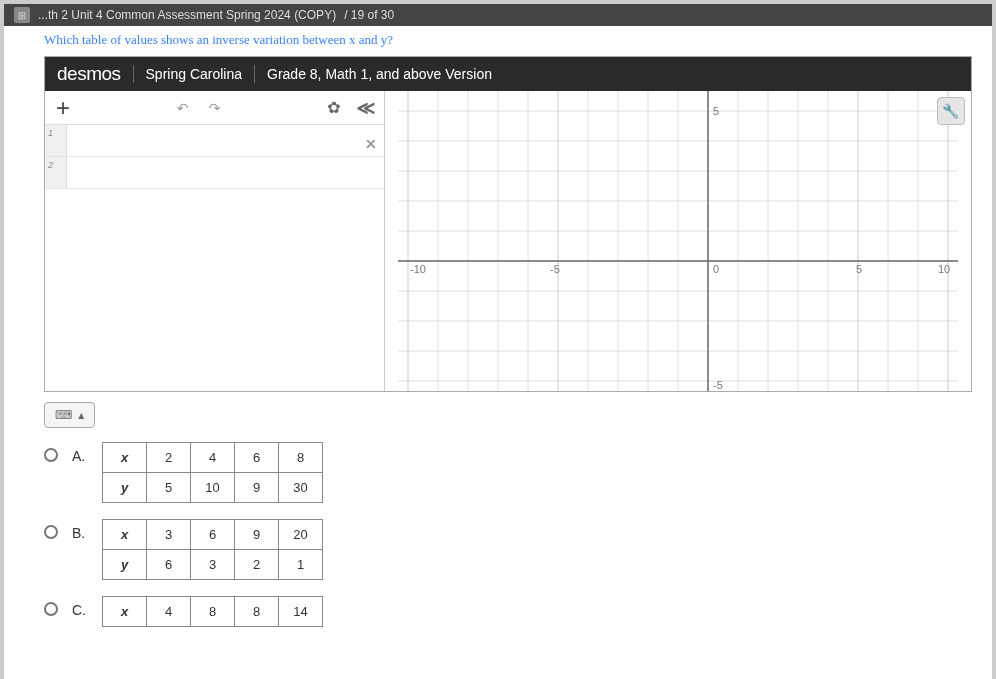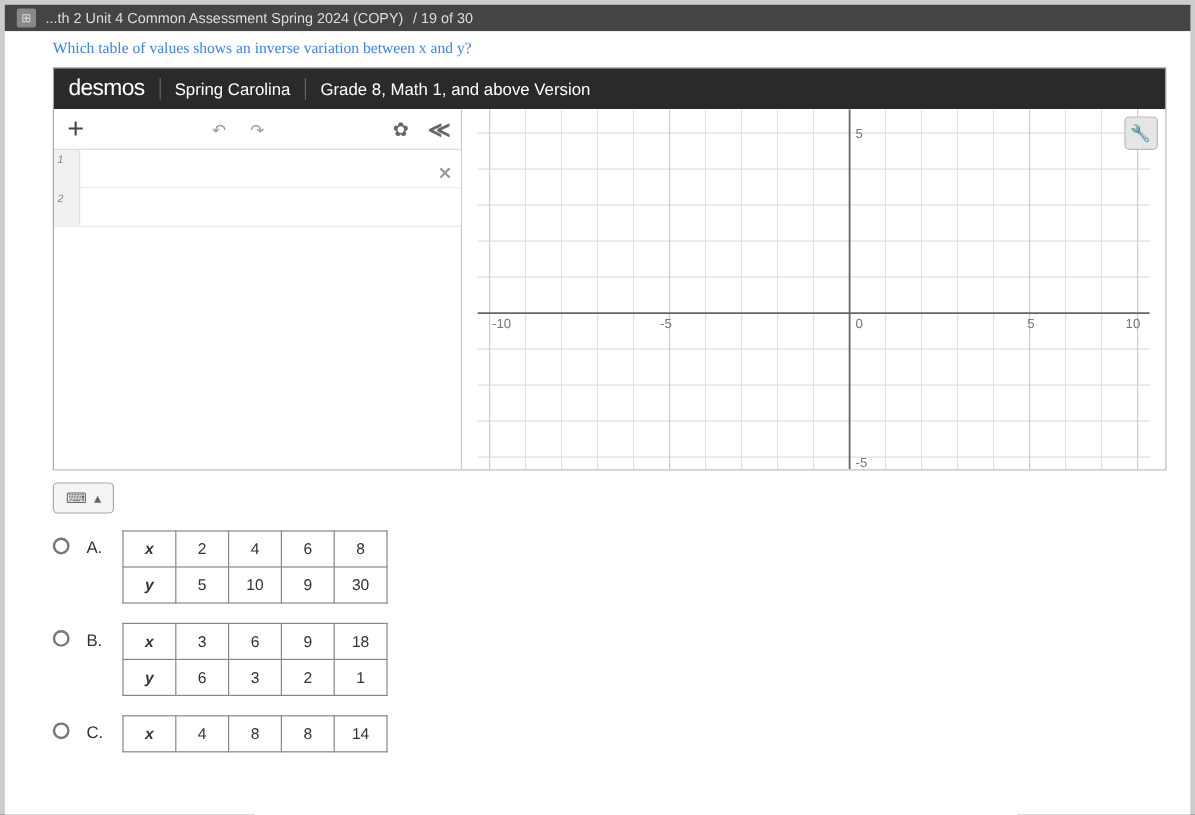--- a/index.html
+++ b/index.html
@@ -161,21 +161,21 @@
       <div class="answer-row">
         <div class="radio"></div>
         <div class="answer-label">B.</div>
         <table class="val-table">
           <tbody>
               <tr>
             <td class="hdr">x</td>
             <td>3</td>
             <td>6</td>
             <td>9</td>
-            <td>18</td>
+            <td>20</td>
           </tr>
           <tr>
             <td class="hdr">y</td>
             <td>6</td>
             <td>3</td>
             <td>2</td>
             <td>1</td>
           </tr>
         </tbody>
           </table>

